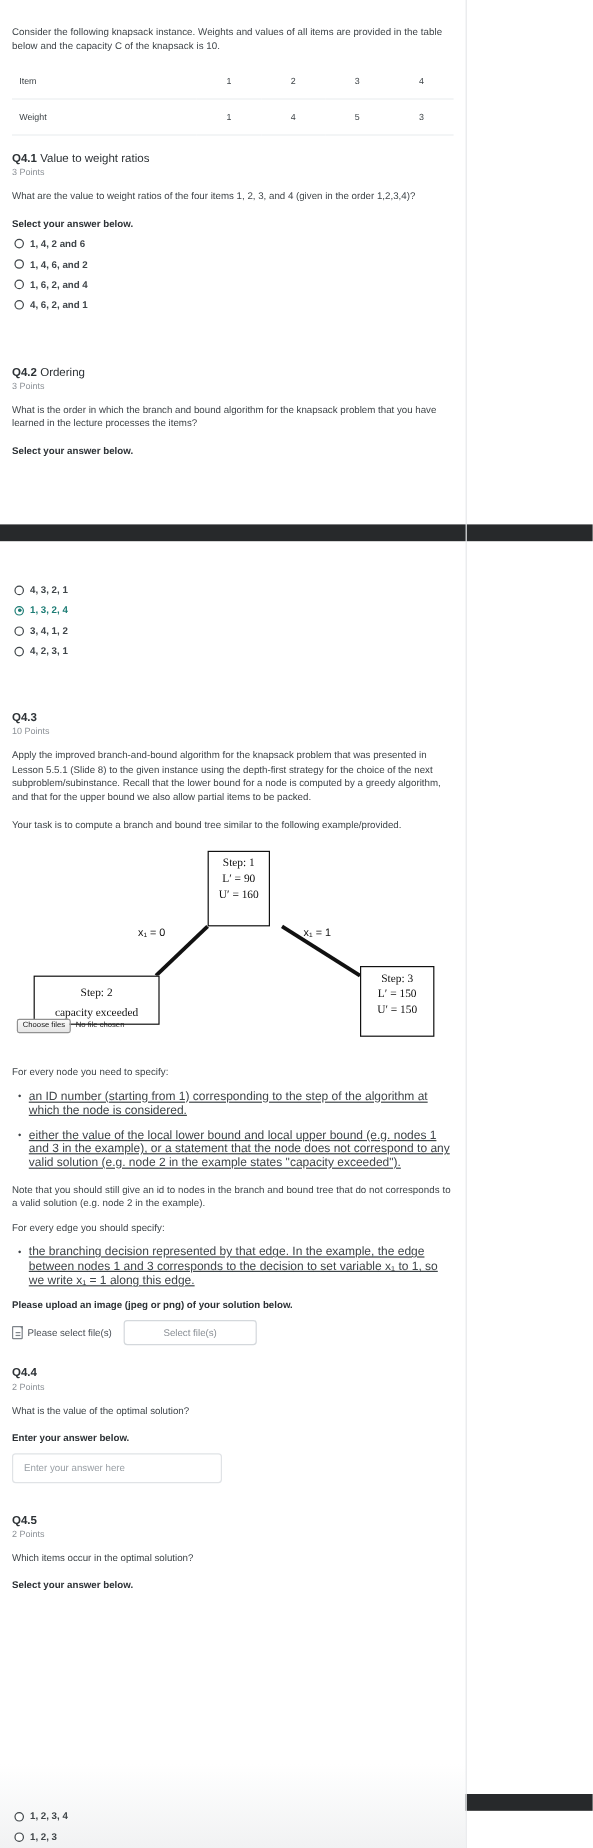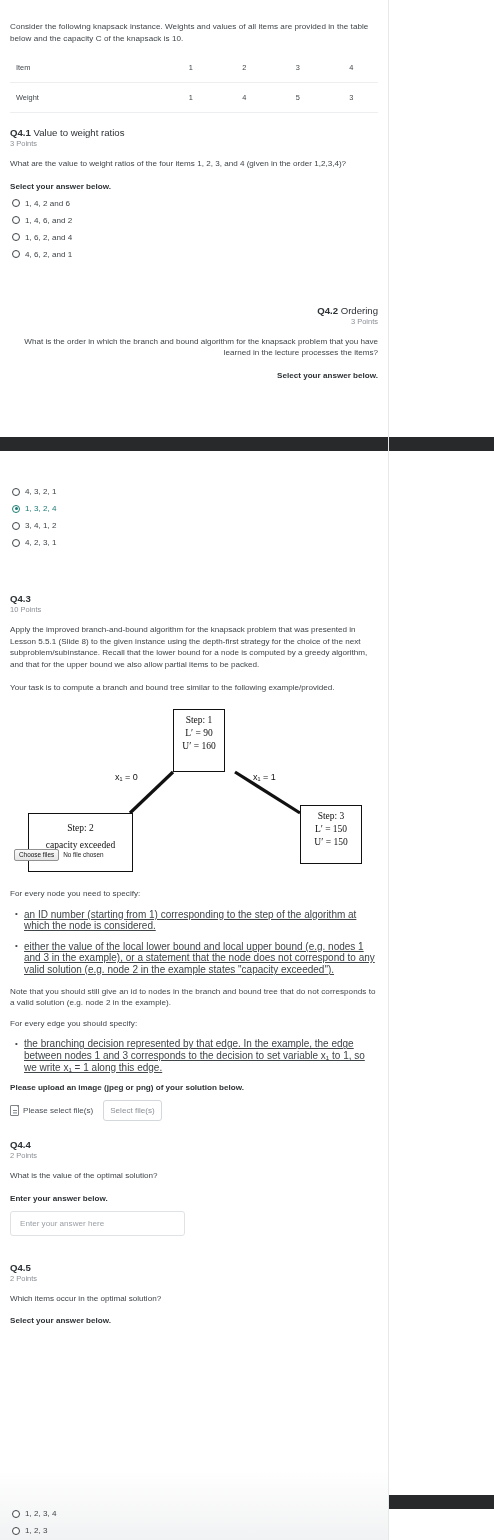--- a/index.html
+++ b/index.html
@@ -118,20 +118,21 @@
     content: "";
     position: absolute;
     left: 1.6px; top: 1.6px;
     width: 3.4px; height: 3.4px;
     border-radius: 50%;
     background: #1c7c74;
   }
   .opt-label {
     font-size: 8.1px;
     color: #3f4549;
+    font-weight: bold;
   }
   .opt.sel .opt-label { color: #1c7c74; }
 
   
   .page-band {
     position: absolute;
     left: 0;
     width: 494px;
     height: 14px;
     background: #27292b;
@@ -256,21 +257,21 @@
   .upload-left-label {
     font-size: 8.1px;
     color: #4a5057;
   }
   .select-files-btn {
     border: 1px solid #d4d8dc;
     border-radius: 3px;
     background: #fff;
     color: #8b9096;
     font-size: 8.1px;
-    padding: 5px 6px;
+    padding: 5px 32px;
     font-family: "Liberation Sans", sans-serif;
   }
 
   
   .answer-input {
     width: 175px;
     border: 1px solid #e0e3e6;
     border-radius: 3px;
     padding: 7px 9px;
     font-size: 8.1px;
@@ -344,21 +345,21 @@
       <div class="opt">
         <span class="radio"></span>
         <span class="opt-label">1, 6, 2, and 4</span>
       </div>
       <div class="opt">
         <span class="radio"></span>
         <span class="opt-label">4, 6, 2, and 1</span>
       </div>
     </div>
 
-    <div style="margin-top:46px;text-align:right;">
+    <div style="margin-top:46px;">
       <div class="q-head">
         <span class="qnum">Q4.2</span>
         <span>Ordering</span>
       </div>
       <div class="q-points">3 Points</div>
       <div class="q-prompt">What is the order in which the branch and bound algorithm for the knapsack problem that you have learned in the lecture processes the items?</div>
       <div class="q-instruct">Select your answer below.</div>
     </div>
 
   </div>
@@ -399,21 +400,21 @@
           <line x1="163" y1="72" x2="120" y2="113" stroke="#111" stroke-width="3.2"></line>
           <line x1="225" y1="72" x2="290" y2="113" stroke="#111" stroke-width="3.2"></line>
         </svg>
 
         <div class="node" style="left:163px; top:9px; width:52px; height:63px;">
           <span class="ln">Step:  1</span>
           <span class="ln">L′ = 90</span>
           <span class="ln">U′ = 160</span>
         </div>
 
-        <div class="node" style="left:18px; top:113px; width:105px; height:59px;">
+        <div class="node" style="left:18px; top:113px; width:105px; height:41px;">
           <span class="ln" style="margin-top:4px;">Step:  2</span>
           <span class="ln" style="margin-top:4px;">capacity exceeded</span>
         </div>
 
         <div class="node" style="left:290px; top:105px; width:62px; height:59px;">
           <span class="ln">Step:  3</span>
           <span class="ln">L′ = 150</span>
           <span class="ln">U′ = 150</span>
         </div>
 

